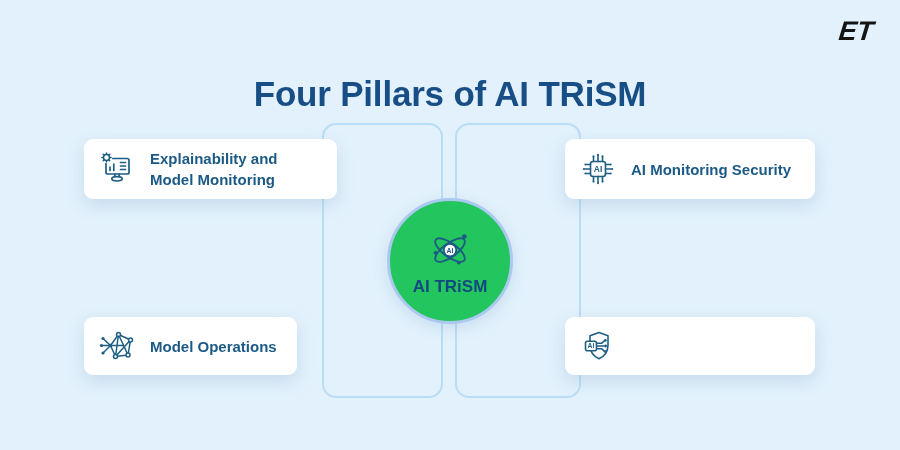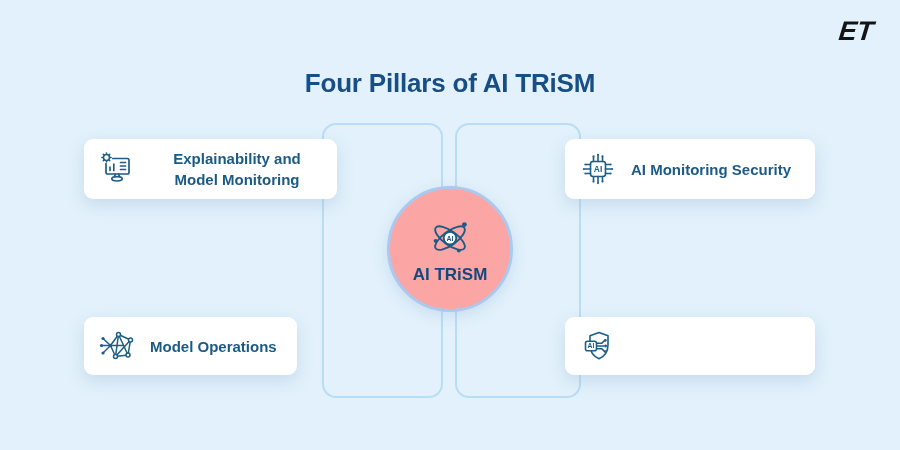--- a/index.html
+++ b/index.html
@@ -10,50 +10,50 @@
     --circle-border:#ABC9EF;
     --rect-border:#B9DDF6;
   }
   html,body{margin:0;padding:0;}
   body{font-family:"Liberation Sans",sans-serif;}
   .canvas{
     position:relative;width:900px;height:450px;background:var(--bg);
     overflow:hidden;
   }
   .page-title{
-    position:absolute;top:62px;left:0;right:0;margin:6px;text-align:center;
-    font-size:26px;font-weight:bold;color:var(--title);letter-spacing:-0.2px;
+    position:absolute;top:62px;left:0;right:0;margin:12px;text-align:center;
+    font-size:35px;font-weight:bold;color:var(--title);letter-spacing:-0.2px;
   }
   .brand-logo{
     position:absolute;top:16px;right:26px;
     font-size:27px;font-weight:bold;font-style:italic;color:#141414;
     transform:skewX(-6deg);letter-spacing:0;
   }
   .pillar-rect{
     position:absolute;top:123px;height:275px;border:2px solid var(--rect-border);
     border-radius:14px;box-sizing:border-box;z-index:1;background:transparent;
   }
   .pillar-rect.left{left:322px;width:121px;}
   .pillar-rect.right{left:455px;width:126px;}
   .center-node{
-    position:absolute;left:387px;top:186px;width:126px;height:126px;
-    background:#fca5a5;border:3px solid var(--circle-border);border-radius:50%;
+    position:absolute;left:387px;top:198px;width:126px;height:126px;
+    background:#22c55e;border:3px solid var(--circle-border);border-radius:50%;
     box-sizing:border-box;z-index:3;display:flex;flex-direction:column;
     align-items:center;justify-content:center;gap:2px;
     box-shadow:0 4px 14px rgba(125,165,210,.25);
   }
   .center-label{
     font-size:17px;font-weight:bold;color:#14497F;margin-top:-2px;
   }
   .card{
     position:absolute;background:#fff;border-radius:9px;box-sizing:border-box;
     display:flex;align-items:center;gap:13px;padding:0 13px;z-index:2;
     box-shadow:0 6px 16px rgba(125,165,205,.28);
   }
-  .card-tl{left:84px;top:139px;width:253px;height:60px;text-align:center;}
+  .card-tl{left:84px;top:139px;width:253px;height:60px;}
   .card-tr{left:565px;top:139px;width:250px;height:60px;}
   .card-bl{left:84px;top:317px;width:213px;height:58px;}
   .card-br{left:565px;top:317px;width:250px;height:58px;}
   .card-label{
     font-size:15px;font-weight:600;color:var(--card-text);line-height:1.4;
     max-width:182px;
   }
   .icon{width:40px;height:40px;flex:0 0 40px;display:block;}
   .icon svg{width:40px;height:40px;display:block;}
   .atom-wrap svg{width:52px;height:52px;display:block;}

